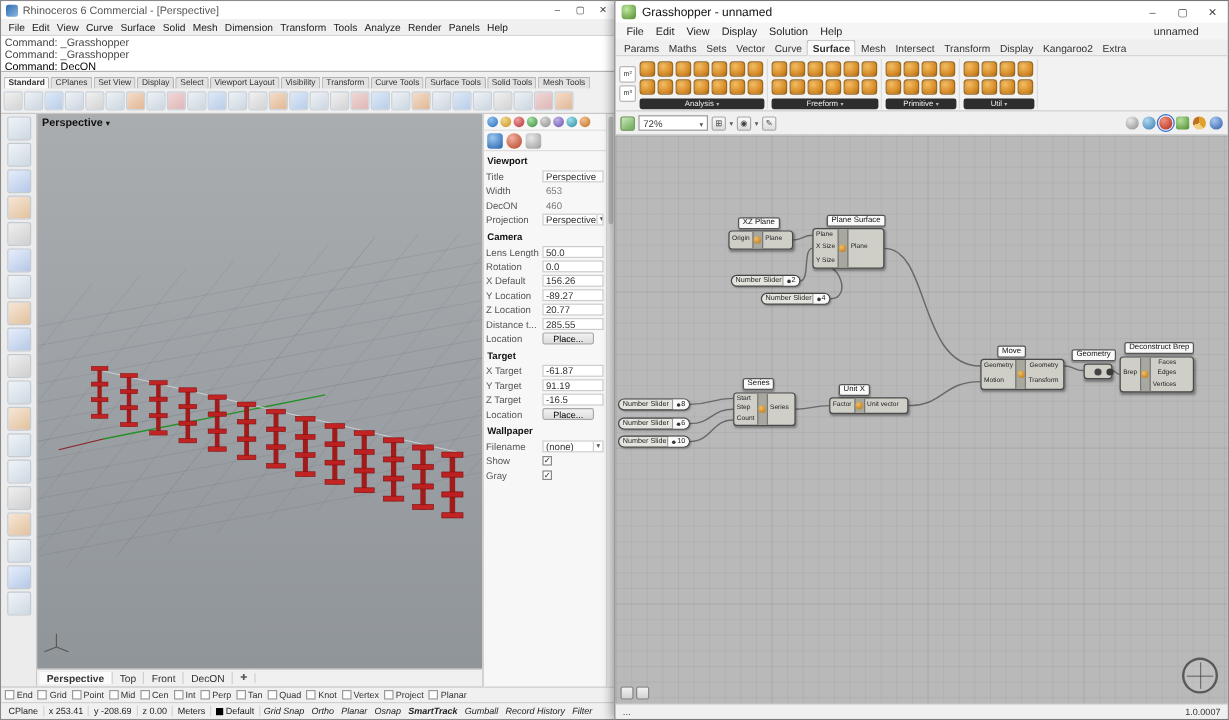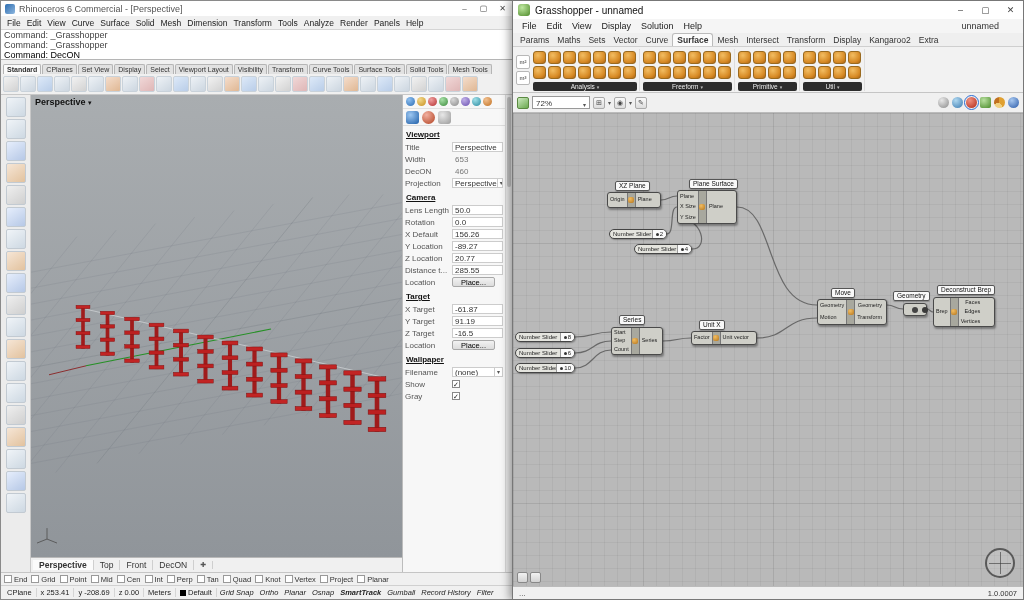--- a/index.html
+++ b/index.html
@@ -51,21 +51,21 @@
   .p-dot:nth-child(3){background:radial-gradient(circle at 35% 30%,#f0a0a0,#b43030);}
   .p-dot:nth-child(4){background:radial-gradient(circle at 35% 30%,#a8e0a8,#3a8a3a);}
   .p-dot:nth-child(5){background:radial-gradient(circle at 35% 30%,#d8d8d8,#8a8a8a);}
   .p-dot:nth-child(6){background:radial-gradient(circle at 35% 30%,#c0b0e8,#6a50b0);}
   .p-dot:nth-child(7){background:radial-gradient(circle at 35% 30%,#a0e0e8,#2a8aa0);}
   .p-dot:nth-child(8){background:radial-gradient(circle at 35% 30%,#f2c090,#c07020);}
   .p-icons2{height:17px;display:flex;align-items:center;gap:3px;padding:0 3px;border-bottom:1px solid #ddd;}
   .p-big{width:13px;height:13px;border-radius:3px;display:inline-block;background:radial-gradient(circle at 35% 30%,#9ec8f2,#1f5fa8);}
   .p-big:nth-child(2){background:radial-gradient(circle at 35% 30%,#f2b0a0,#b04020);border-radius:50%;}
   .p-big:nth-child(3){background:radial-gradient(circle at 35% 30%,#e8e8e8,#9a9a9a);}
-  .p-sec{font-weight:bold;font-size:8px;color:#111;padding:4px 3px 2px 3px;text-decoration:underline;}
+  .p-sec{font-weight:bold;font-size:8px;color:#111;padding:4px 3px 2px 3px;}
   .p-row{display:flex;align-items:center;height:12px;padding:0 2px;}
   .p-row .lb{width:47px;color:#555;white-space:nowrap;overflow:hidden;flex:0 0 auto;}
   .p-row .vl{flex:1;background:#fff;border:1px solid #ccc;padding:0 2px;height:10px;line-height:9px;white-space:nowrap;overflow:hidden;}
   .p-row .vl.ro{background:transparent;border-color:transparent;color:#777;}
   .p-row .sel{display:flex;justify-content:space-between;align-items:center;}
   .p-row .sel .arr{font-size:6px;color:#555;border-left:1px solid #ccc;padding-left:2px;}
   .p-btn{background:linear-gradient(#f2f2f2,#dcdcdc);border:1px solid #a8a8a8;border-radius:2px;font-size:7.5px;padding:0 8px;height:10px;line-height:9px;}
   .p-chk{width:8px;height:8px;border:1px solid #888;background:#fff;font-size:7px;line-height:7px;text-align:center;color:#222;display:inline-block;}
   
   .r-osnap{height:13px;background:#f0f0f0;border-top:1px solid #c5c5c5;display:flex;align-items:center;font-size:7.5px;color:#333;padding:0 3px;white-space:nowrap;overflow:hidden;flex:0 0 auto;}

